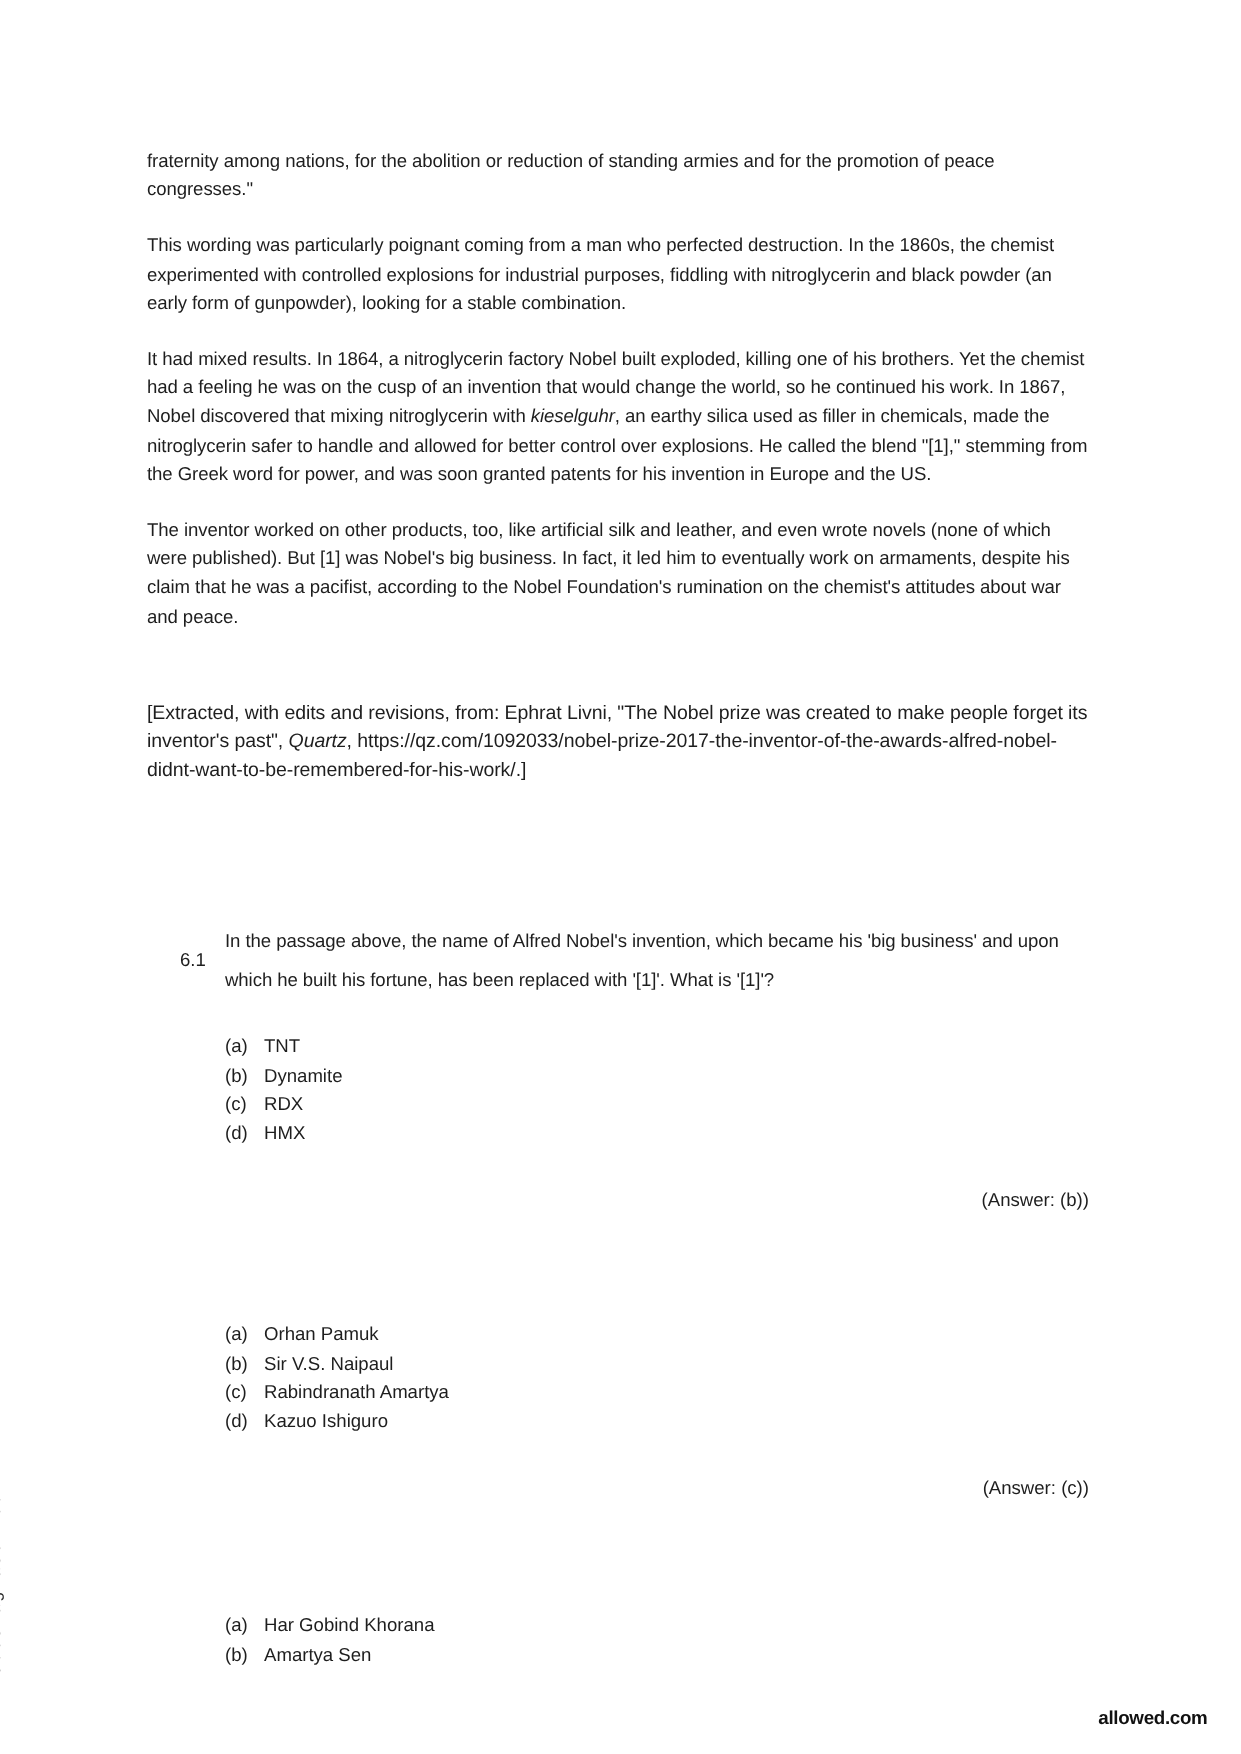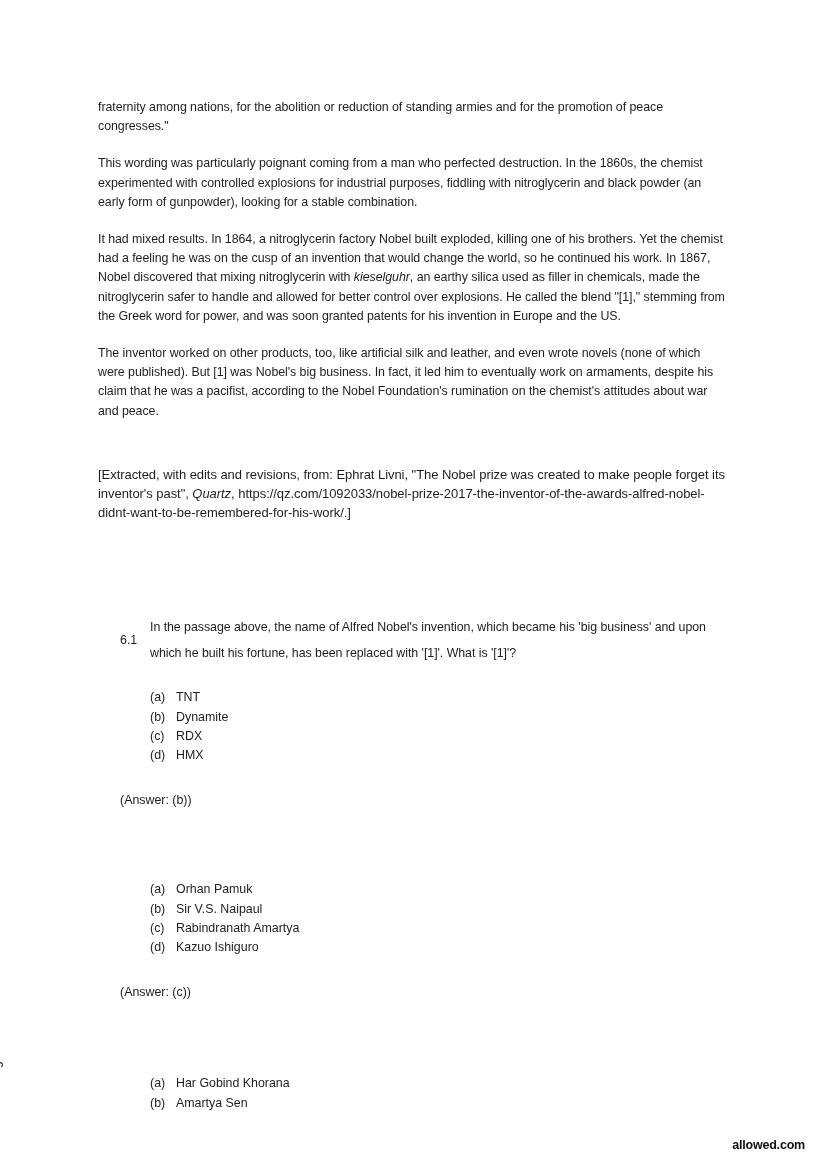--- a/index.html
+++ b/index.html
@@ -102,20 +102,21 @@
   .opt-text {
     flex: 1 1 auto;
   }
 
   .answer {
     padding-left: 22px;
     padding-top: 26px;
     font-size: 12.4px;
     line-height: 19.2px;
     color: #1e1e1e;
+    text-align: right;
   }
 
   
   .side-watermark {
     position: absolute;
     left: 4px;
     bottom: 52px;
     transform-origin: left bottom;
     transform: rotate(-90deg);
     font-family: "Liberation Mono", monospace;

